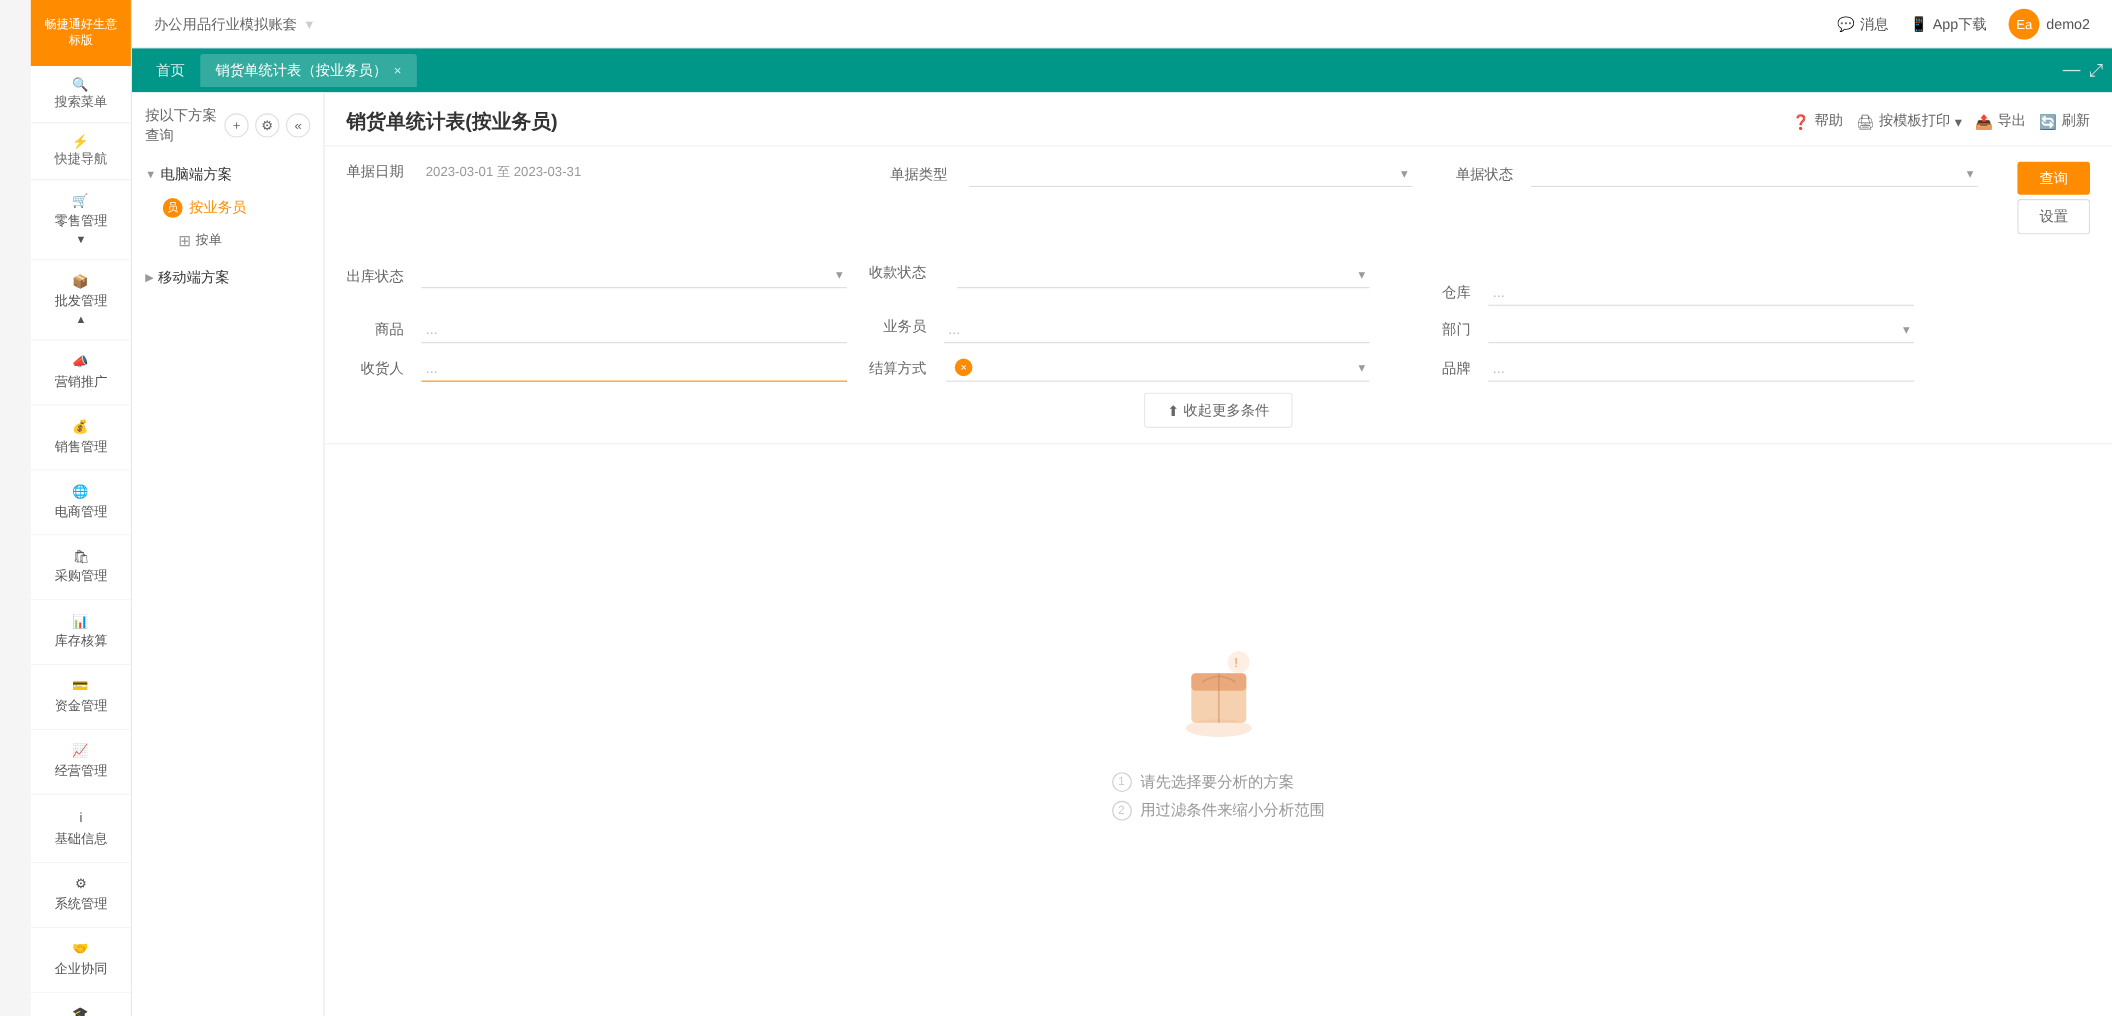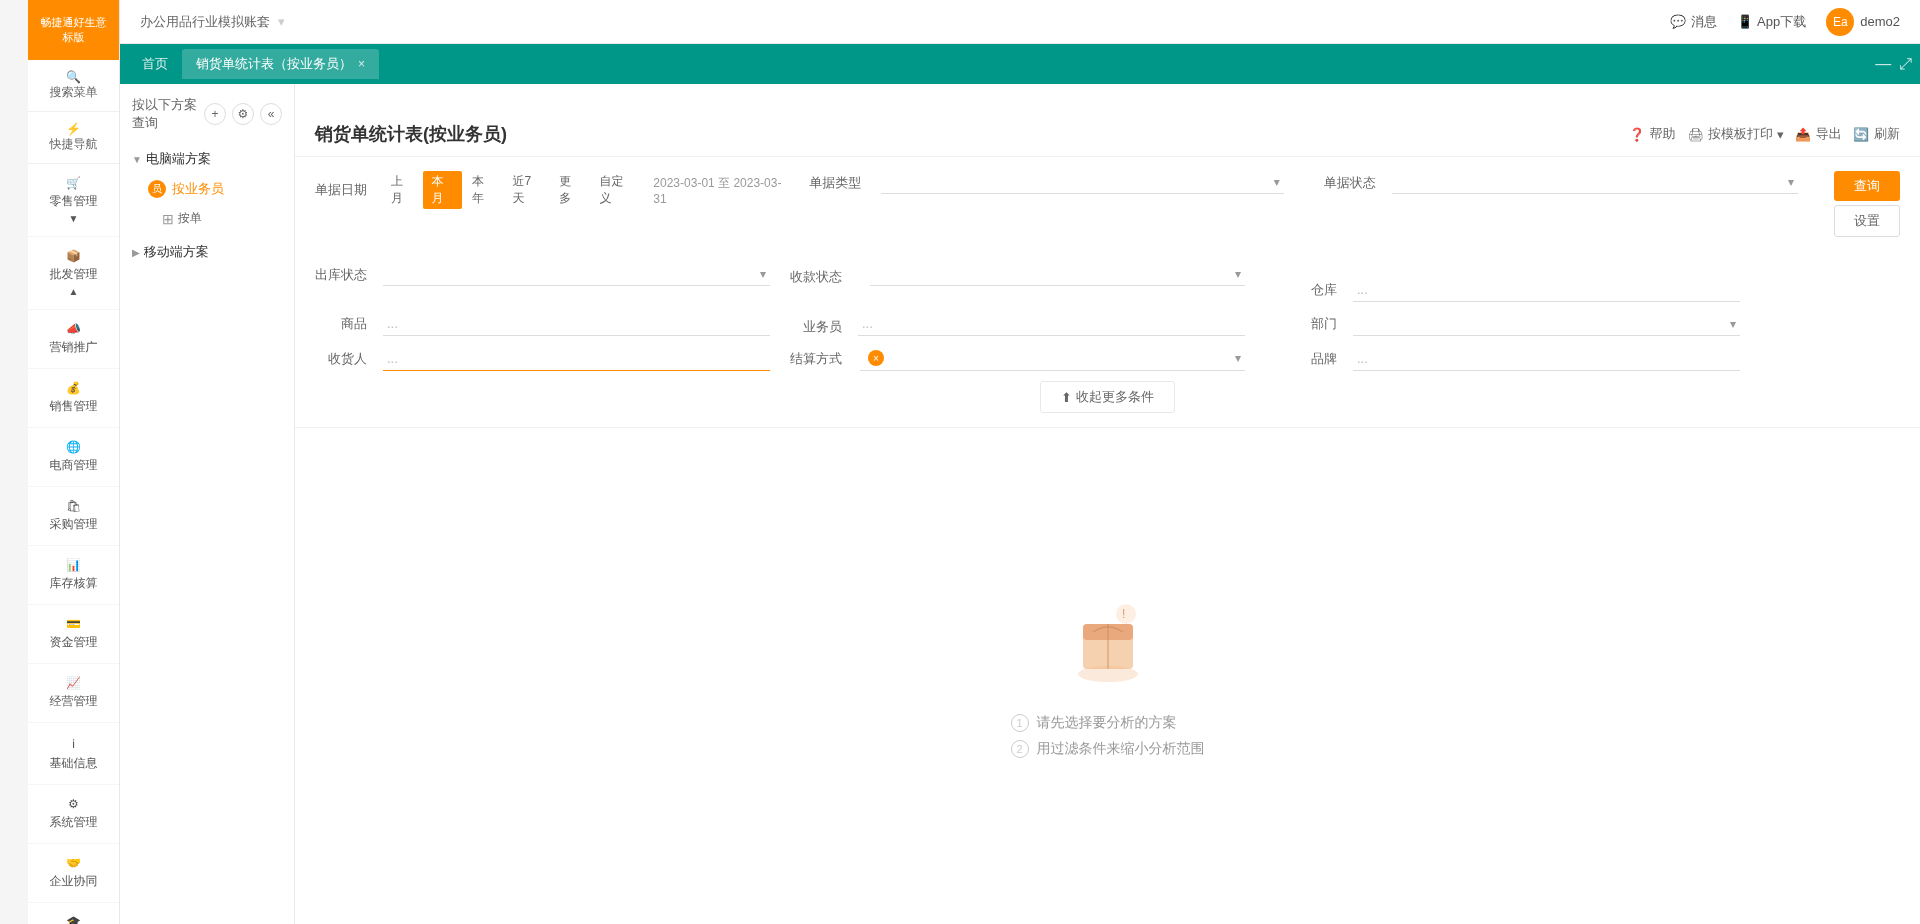--- a/index.html
+++ b/index.html
@@ -52,21 +52,21 @@
     .lp-item.active { color: #ff8c00; }
     .lp-item .item-icon-circle { width: 18px; height: 18px; border-radius: 50%; background: #ff8c00; display: flex; align-items: center; justify-content: center; color: #fff; font-size: 10px; flex-shrink: 0; }
     .lp-sub-item { padding: 6px 12px 6px 42px; font-size: 12px; color: #666; cursor: pointer; display: flex; align-items: center; gap: 4px; }
     .lp-sub-icon { font-size: 14px; color: #999; }
     .lp-section2 { margin-top: 4px; }
 
     
     .right-panel { flex: 1; display: flex; flex-direction: column; overflow: hidden; }
 
     
-    .page-header { padding: 14px 20px 10px; border-bottom: 1px solid #f0f0f0; display: flex; align-items: center; justify-content: space-between; margin-top: 24px; }
+    .page-header { padding: 14px 20px 10px; border-bottom: 1px solid #f0f0f0; display: flex; align-items: center; justify-content: space-between; }
     .page-title { font-size: 18px; font-weight: bold; color: #333; }
     .page-header-actions { display: flex; align-items: center; gap: 12px; }
     .page-action-btn { display: flex; align-items: center; gap: 4px; font-size: 13px; color: #666; cursor: pointer; }
 
     
     .filter-area { padding: 14px 20px; border-bottom: 1px solid #f0f0f0; }
     .filter-label { font-size: 13px; color: #666; white-space: nowrap; margin-right: 8px; min-width: 52px; text-align: right; }
     .filter-control { flex: 1; border: none; border-bottom: 1px solid #ddd; padding: 4px 4px; font-size: 13px; color: #333; outline: none; background: transparent; cursor: pointer; display: flex; align-items: center; justify-content: space-between; }
     .filter-arrow { color: #999; font-size: 12px; }
     .filter-x-btn { width: 16px; height: 16px; border-radius: 50%; background: #ff8c00; display: flex; align-items: center; justify-content: center; color: #fff; font-size: 10px; cursor: pointer; margin-left: 4px; }
@@ -255,28 +255,20 @@
             <span>刷新</span>
           </div>
         </div>
       </div>
 
       <div class="filter-area">
 
         <div style="display:flex; align-items:flex-start; gap:0; margin-bottom:10px;">
           <div style="flex:1; display:flex; align-items:center; gap:8px;">
             <span class="filter-label">单据日期</span>
-            <div class="date-tabs">
-              <span class="date-tab">上月</span>
-              <span class="date-tab active">本月</span>
-              <span class="date-tab">本年</span>
-              <span class="date-tab">近7天</span>
-              <span class="date-tab">更多</span>
-              <span class="date-tab">自定义</span>
-            </div>
             <span class="date-range">2023-03-01 至 2023-03-31</span>
           </div>
           <div style="flex:1; display:flex; align-items:center; gap:12px; padding: 0 20px;">
             <span class="filter-label">单据类型</span>
             <div class="filter-control" style="flex:1; border-bottom:1px solid #ddd; padding:4px; display:flex; justify-content:space-between; align-items:center;">
               <span></span>
               <span class="filter-arrow">▾</span>
             </div>
           </div>
           <div style="flex:1; display:flex; align-items:center; gap:8px; padding: 0 20px; position:relative;">
@@ -294,21 +286,21 @@
         </div>
 
         <div style="display:flex; align-items:center; gap:0; margin-bottom:10px;">
           <div style="flex:1; display:flex; align-items:center; gap:8px;">
             <span class="filter-label">出库状态</span>
             <div class="filter-control" style="flex:1; border-bottom:1px solid #ddd; padding:4px; display:flex; justify-content:space-between; align-items:center;">
               <span></span>
               <span class="filter-arrow">▾</span>
             </div>
           </div>
-          <div style="flex:1; display:flex; align-items:flex-end; gap:20px; padding:0 20px;">
+          <div style="flex:1; display:flex; align-items:flex-start; gap:20px; padding:0 20px;">
             <span class="filter-label">收款状态</span>
             <div class="filter-control" style="flex:1; border-bottom:1px solid #ddd; padding:4px; display:flex; justify-content:space-between; align-items:center;">
               <span></span>
               <span class="filter-arrow">▾</span>
             </div>
           </div>
           <div style="flex:1; display:flex; align-items:center; gap:8px; padding:0 20px;margin-top:31px;">
             <span class="filter-label">仓库</span>
             <div class="filter-control" style="flex:1; border-bottom:1px solid #ddd; padding:4px; display:flex; justify-content:space-between; align-items:center;">
               <span style="color:#bbb;">...</span>
@@ -317,21 +309,21 @@
           <div style="flex-shrink:0; width:140px;"></div>
         </div>
 
         <div style="display:flex; align-items:center; gap:0; margin-bottom:10px;">
           <div style="flex:1; display:flex; align-items:center; gap:8px;">
             <span class="filter-label">商品</span>
             <div class="filter-control" style="flex:1; border-bottom:1px solid #ddd; padding:4px; display:flex; justify-content:space-between; align-items:center;">
               <span style="color:#bbb;">...</span>
             </div>
           </div>
-          <div style="flex:1; display:flex; align-items:flex-end; gap:8px; padding:0 20px;">
+          <div style="flex:1; display:flex; align-items:flex-start; gap:8px; padding:0 20px;">
             <span class="filter-label">业务员</span>
             <div class="filter-control" style="flex:1; border-bottom:1px solid #ddd; padding:4px; display:flex; justify-content:space-between; align-items:center;">
               <span style="color:#bbb;">...</span>
             </div>
           </div>
           <div style="flex:1; display:flex; align-items:center; gap:8px; padding:0 20px;">
             <span class="filter-label">部门</span>
             <div class="filter-control" style="flex:1; border-bottom:1px solid #ddd; padding:4px; display:flex; justify-content:space-between; align-items:center;">
               <span></span>
               <span class="filter-arrow">▾</span>

